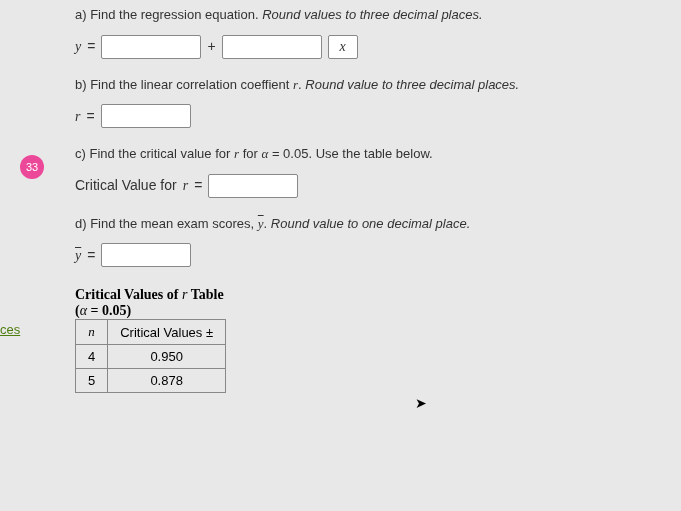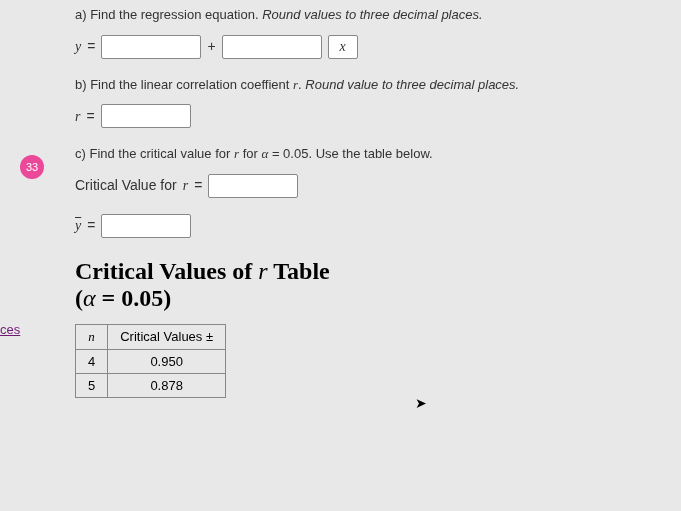--- a/index.html
+++ b/index.html
@@ -29,21 +29,21 @@
       color: #fff;
       font-size: 11px;
       display: flex;
       align-items: center;
       justify-content: center;
     }
     .ces-link {
       position: absolute;
       left: 0;
       top: 322px;
-      color: #701a75;
+      color: #4d7c0f;
       font-size: 13px;
       text-decoration: underline;
     }
     .content {
       position: absolute;
       left: 75px;
       top: 5px;
       right: 10px;
     }
     .part {
@@ -87,24 +87,23 @@
       justify-content: center;
       font-style: italic;
       font-family: Georgia, serif;
     }
     .overline {
       text-decoration: overline;
       font-style: italic;
       font-family: Georgia, serif;
     }
     .table-title {
-      font-size: 24px;
+      font-size: 14px;
       font-weight: bold;
       margin-top: 20px;
-      margin-bottom: 12px;
       font-family: Georgia, serif;
     }
     .table-title .math-var { font-weight: normal; }
     .crit-table {
       border-collapse: collapse;
       font-size: 13px;
     }
     .crit-table th, .crit-table td {
       border: 1px solid #888;
       padding: 4px 12px;
@@ -161,20 +160,23 @@
     </div>
     <div class="eq-row">
       <span>Critical Value for </span>
         <span class="math-var">r</span>
       <span>=</span>
       <input class="input-box" style="">
     </div>
   </div>
 
   <div class="part">
+    <div class="part-text">
+      <span>d) Find the mean exam scores, </span><span class="overline">y</span><span>. </span><span class="italic">Round value to one decimal place.</span>
+    </div>
     <div class="eq-row">
       <span class="overline">y</span>
       <span>=</span>
       <input class="input-box" style="">
     </div>
   </div>
 
 
   <div class="table-title">
     <span>Critical Values of </span><span class="math-var">r</span><span> Table</span><br>

